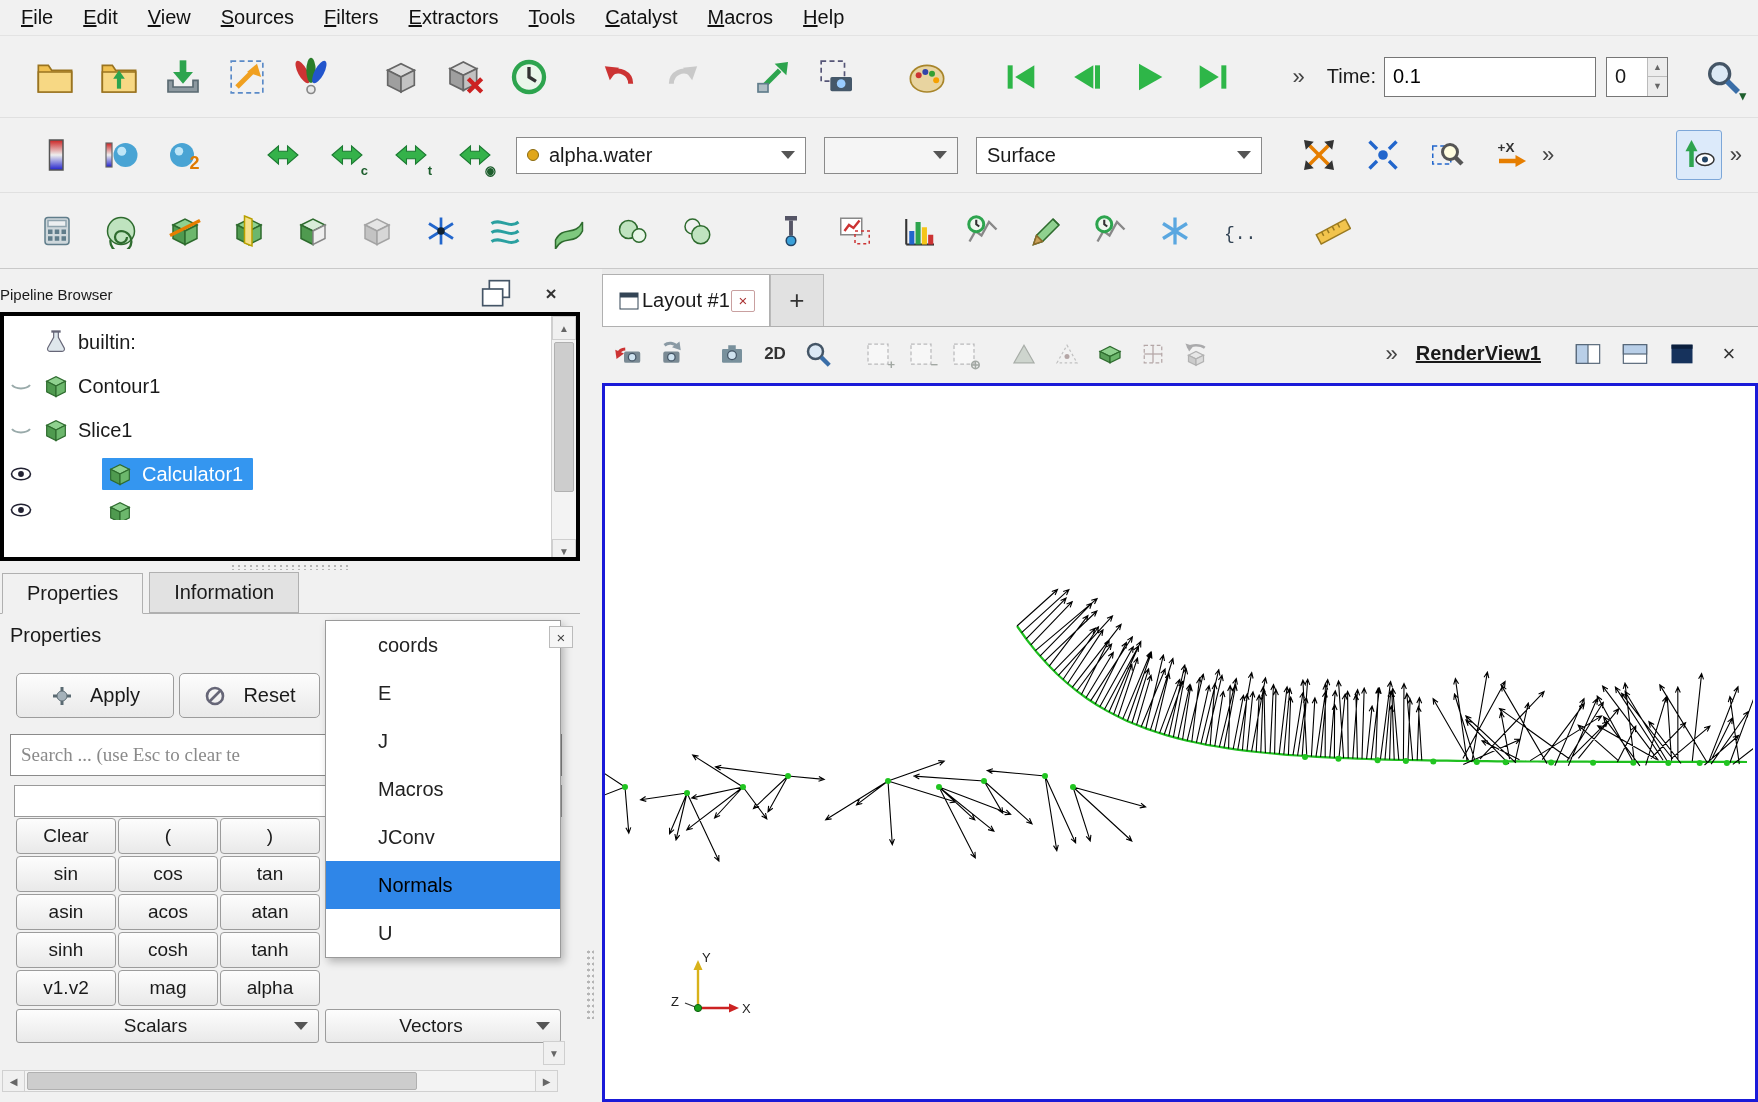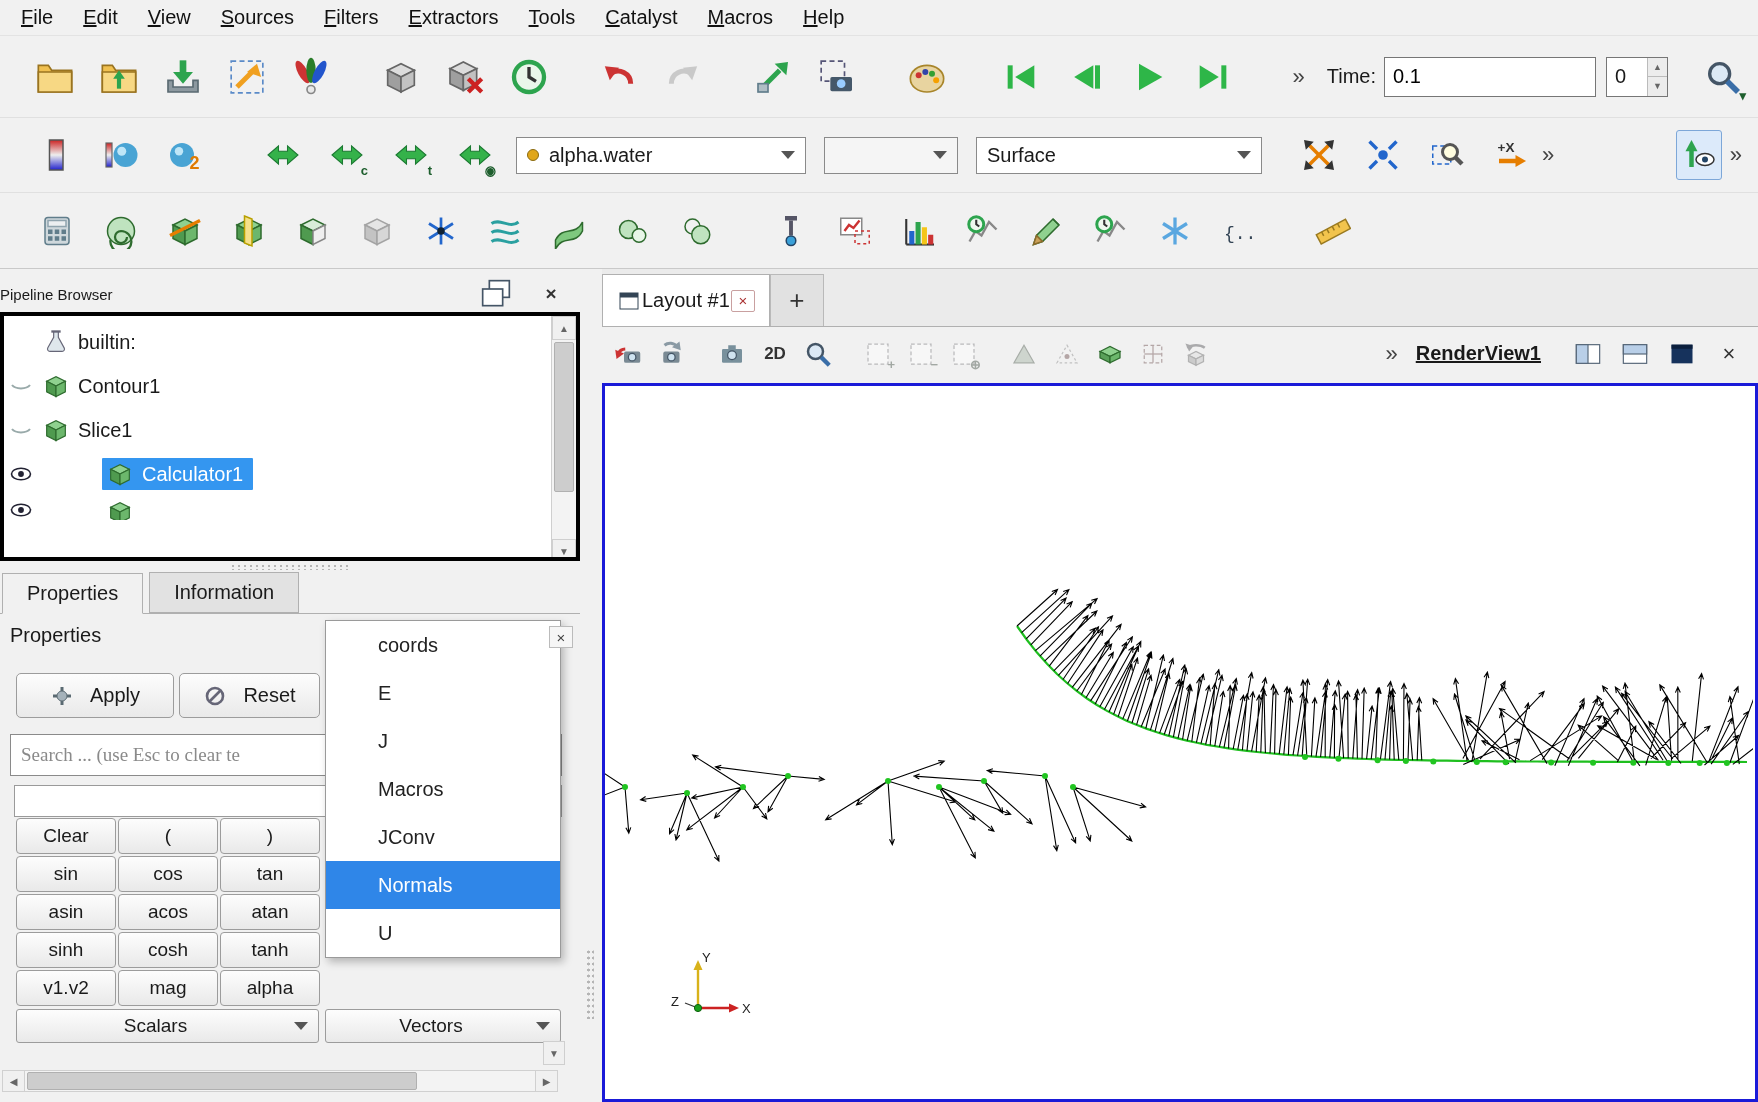--- a/index.html
+++ b/index.html
@@ -113,21 +113,21 @@
   #hsa-right{right:0;border-left:1px solid #d0d0d0;border-right:none}
 
   
   #popup-close{position:absolute;left:549px;top:357px;width:24px;height:22px;border:1px solid #bbb;background:#f6f6f6;
     font-size:15px;color:#444;display:flex;align-items:center;justify-content:center;z-index:60}
 
   
   #vectors-menu{position:absolute;left:325px;top:351px;width:236px;background:#fff;border:1px solid #9a9a9a;
     box-shadow:3px 4px 8px rgba(0,0,0,.25);z-index:50}
   .vitem{height:48px;display:flex;align-items:center;padding-left:52px;font-size:20px;color:#222}
-  .vitem.sel{background:#2f86e8;color:#ffffff}
+  .vitem.sel{background:#2f86e8;color:#000000}
 
   
   #right-panel{position:absolute;left:602px;top:0;width:1156px;height:833px}
   #view-tabbar{position:absolute;left:0;top:0;width:1156px;height:58px;background:#ebebeb;border-bottom:1px solid #b0b0b0;
     display:flex;align-items:flex-end}
   #layout-tab{height:52px;background:#fff;border:1px solid #b0b0b0;border-bottom:none;display:flex;align-items:center;
     gap:1px;padding:0 14px;font-size:20px}
   #layout-tab .ic{width:24px;height:24px}
   .tab-close{width:24px;height:22px;border:1px solid #c9a0a0;background:#fff;color:#a33;font-size:15px;
     display:flex;align-items:center;justify-content:center;border-radius:2px}

